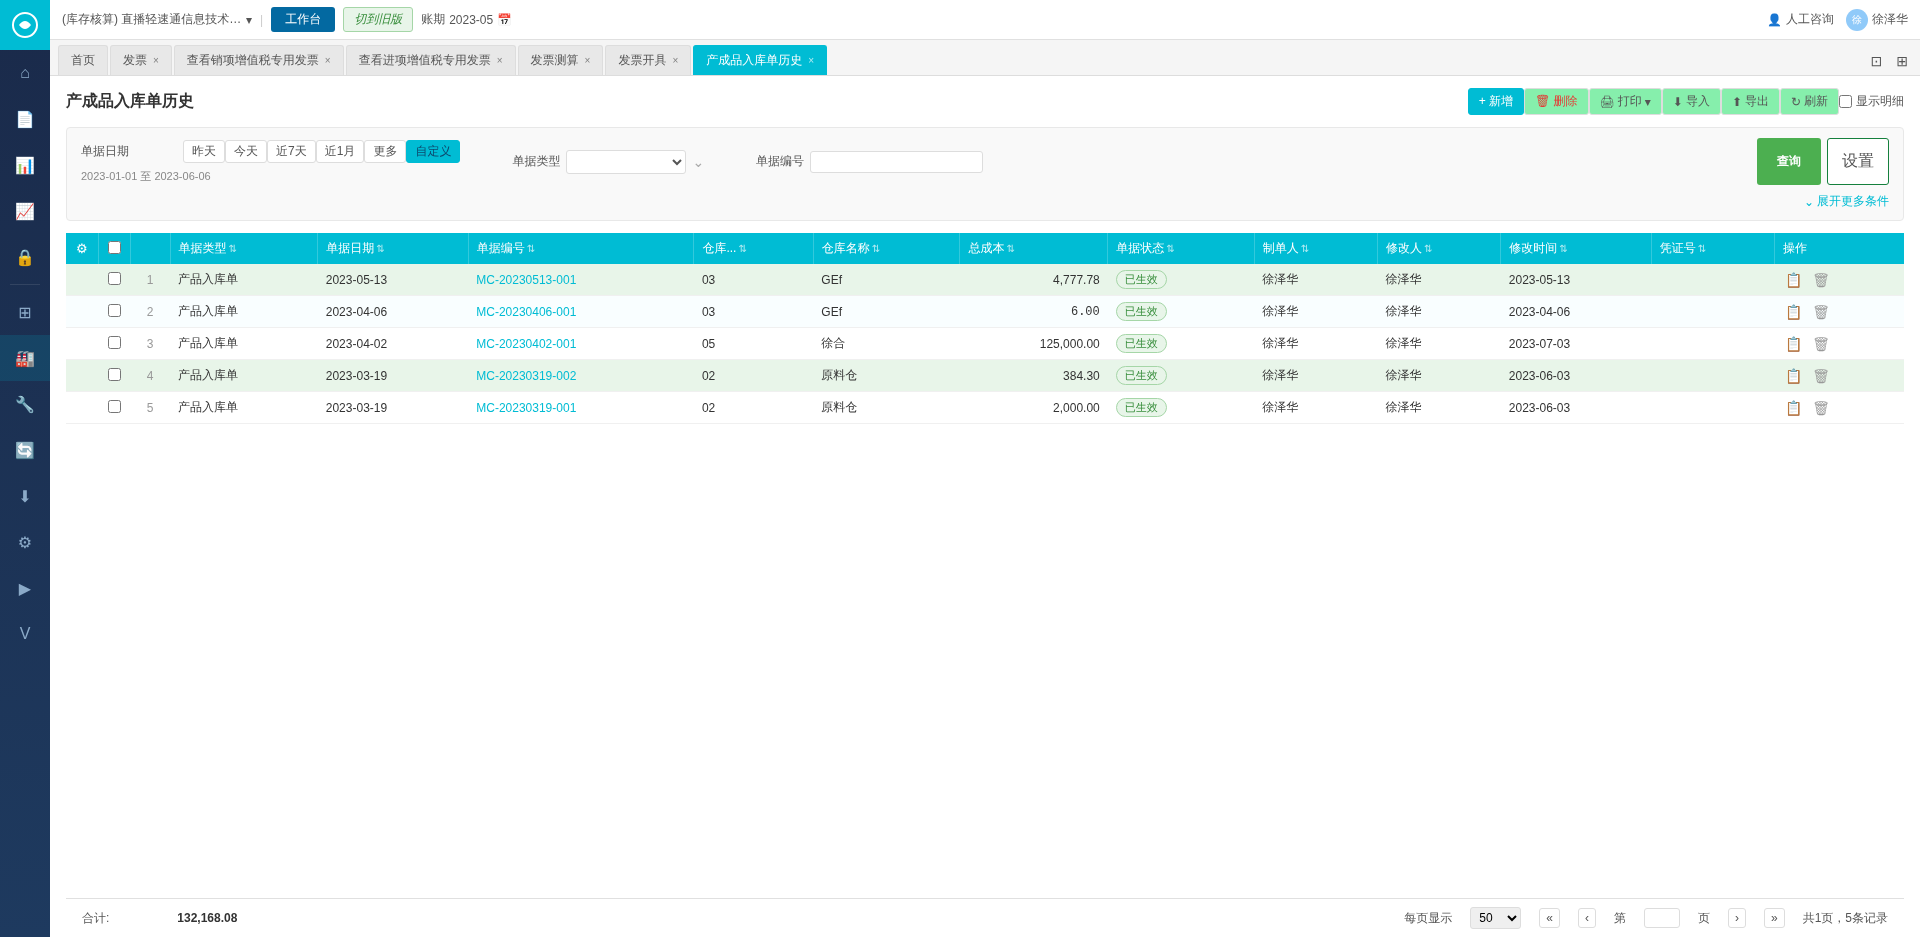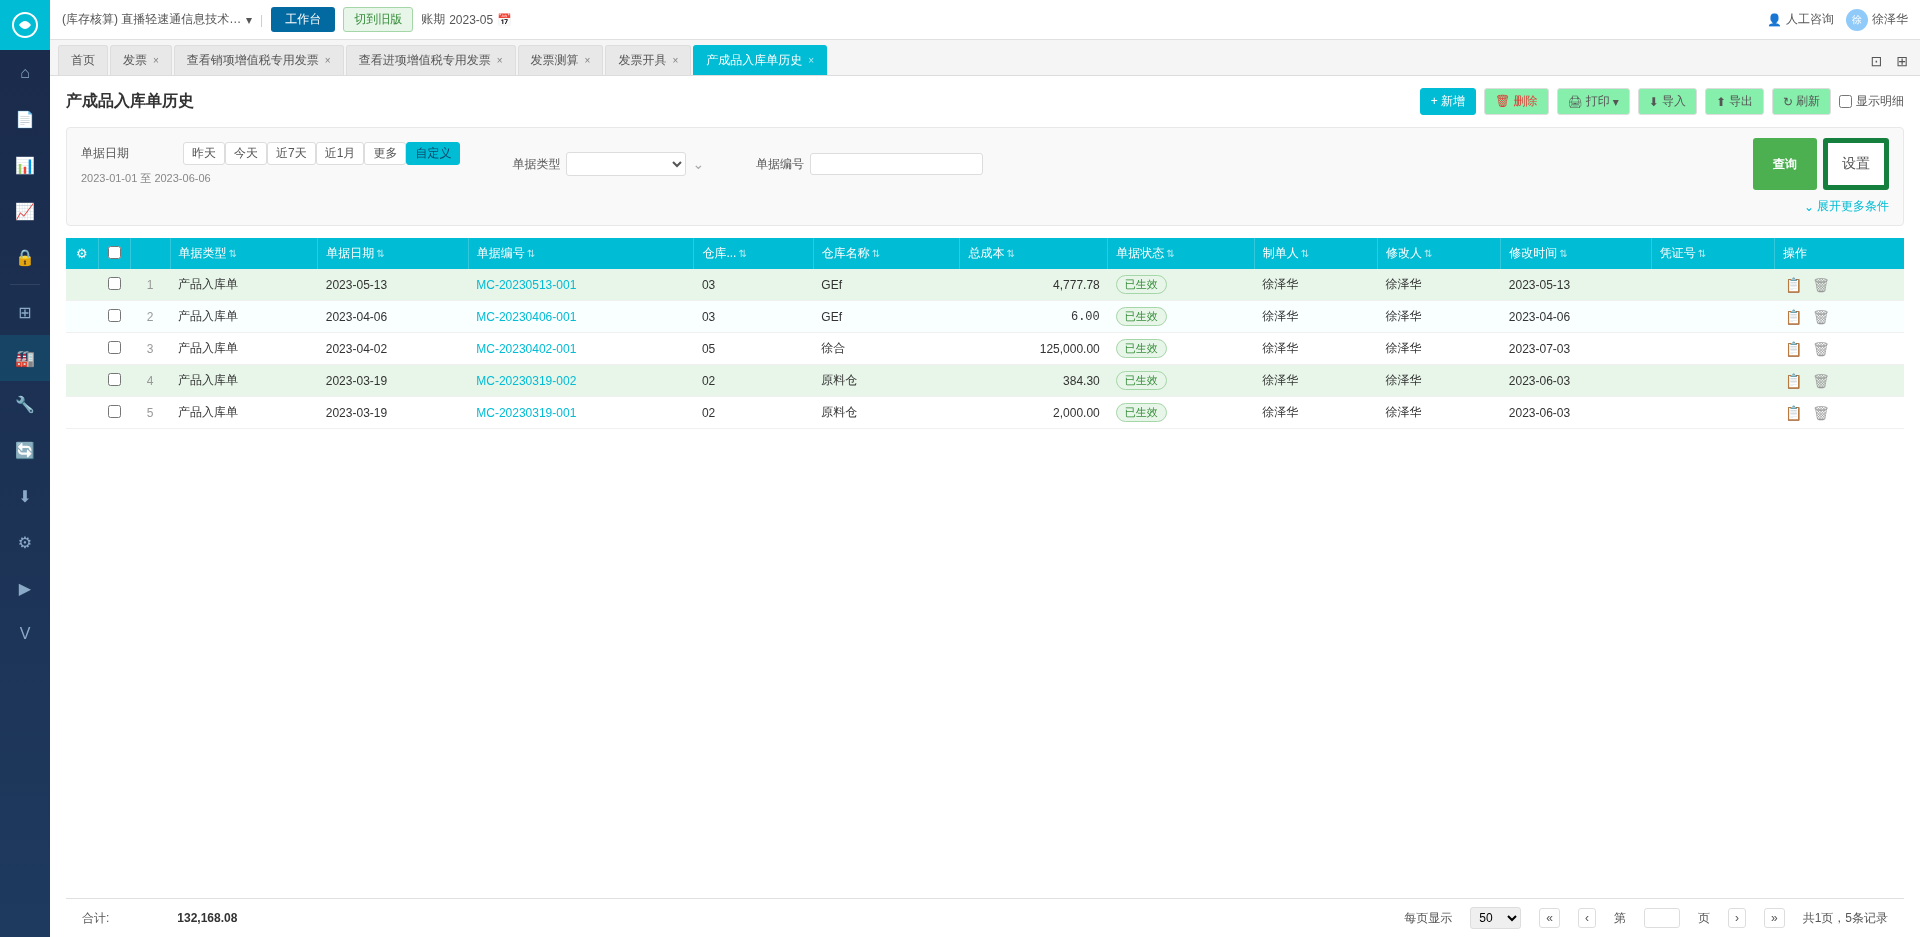--- a/index.html
+++ b/index.html
@@ -85,20 +85,21 @@
       font-size: 12px;
     }
     .btn-period {
       background: #e8f5e9;
       color: #388e3c;
       border: 1px solid #a5d6a7;
       padding: 3px 10px;
       border-radius: 3px;
       cursor: pointer;
       font-size: 12px;
+      font-style: italic;
     }
     .top-bar-period { display: flex; align-items: center; gap: 4px; font-size: 12px; color: #555; }
     .top-bar-right { margin-left: auto; display: flex; align-items: center; gap: 12px; font-size: 12px; color: #555; }
     .top-bar-user { display: flex; align-items: center; gap: 4px; cursor: pointer; }
     .user-avatar { width: 22px; height: 22px; border-radius: 50%; background: #90caf9; display: flex; align-items: center; justify-content: center; font-size: 10px; color: #fff; }
 
     
     .tab-bar {
       height: 36px;
       background: #f5f5f5;
@@ -145,21 +146,21 @@
     }
 
     
     .page-header {
       display: flex;
       align-items: center;
       justify-content: space-between;
       margin-bottom: 12px;
     }
     .page-title { font-size: 16px; font-weight: bold; color: #333; }
-    .page-actions { display: flex; align-items: center; gap: 8px; }
+    .page-actions { display: flex; align-items: center; gap: 0; }
     .page-action-btn {
       display: flex;
       align-items: center;
       gap: 3px;
       padding: 4px 10px;
       border: 1px solid #ddd;
       border-radius: 3px;
       background: #86efac;
       cursor: pointer;
       font-size: 12px;
@@ -218,25 +219,25 @@
       border: none;
       padding: 5px 20px;
       border-radius: 3px;
       cursor: pointer;
       font-size: 12px;
       font-weight: bold;
     }
     .btn-settings {
       background: #fff;
       color: #555;
-      border: 5px solid #15803d;
+      border: 1px solid #15803d;
       padding: 12px 14px;
       border-radius: 3px;
       cursor: pointer;
-      font-size: 14px;
+      font-size: 16px;
     }
     .btn-expand {
       background: none;
       border: none;
       color: #00bcd4;
       cursor: pointer;
       font-size: 12px;
       display: flex;
       align-items: center;
       gap: 3px;

